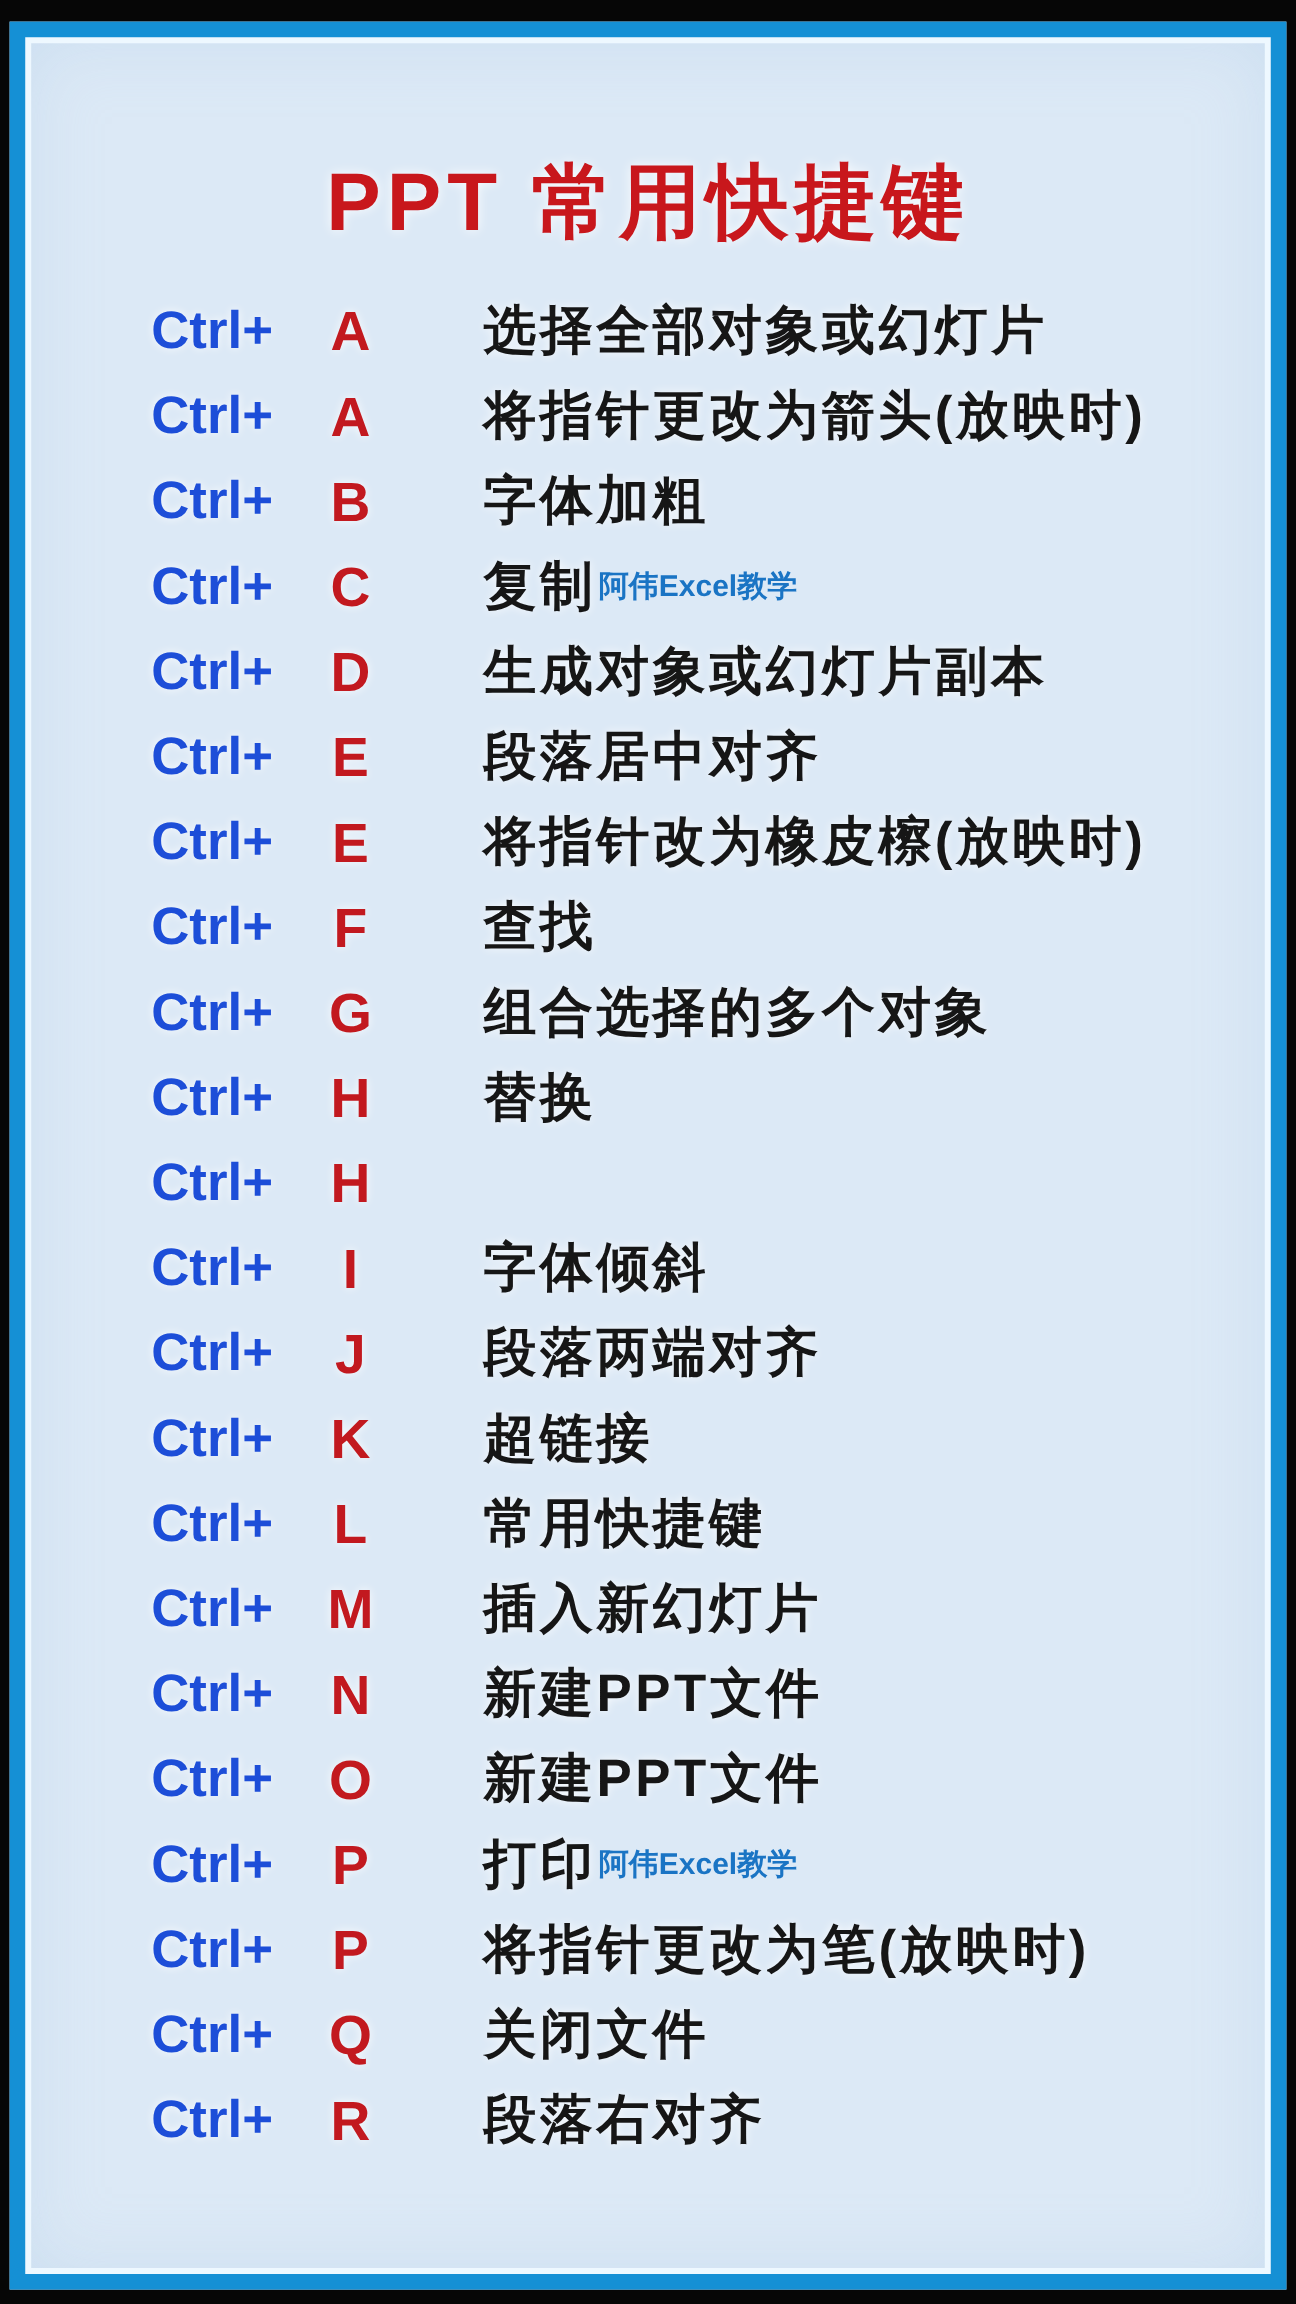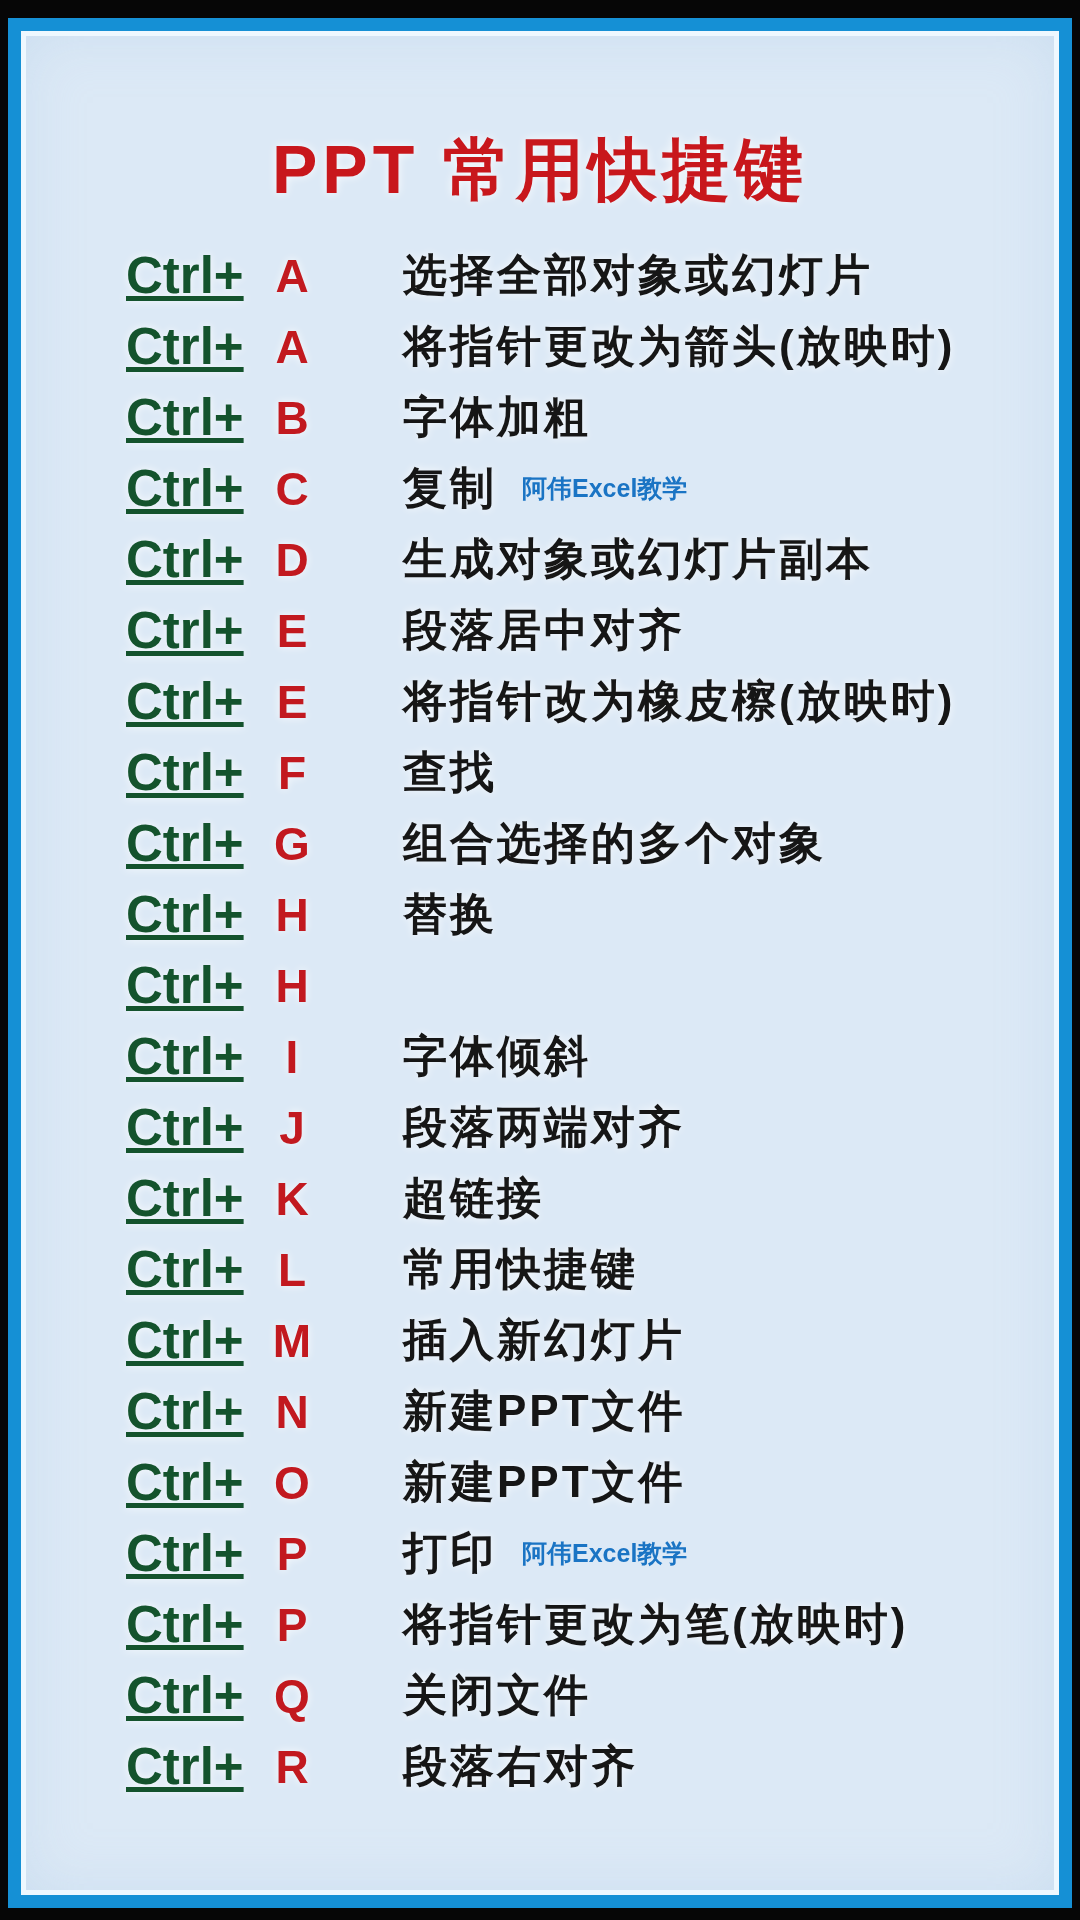--- a/index.html
+++ b/index.html
@@ -37,25 +37,24 @@
     top:209px;left:0;right:0;
   }
   .row{
     height:71px;
     display:grid;
     grid-template-columns:130px 72px auto;
     align-items:center;
     padding-left:105px;
   }
   .mod{
-    font-size:51px;
-    font-weight:bold;
-    color:#14532d;
+    font-size:44px;
+    font-weight:bold;
+    color:#1d4ed8;
     text-shadow:0 0 8px rgba(255,255,255,.85);
-    text-decoration:underline;
   }
   .key{
     font-size:46px;
     font-weight:bold;
     color:#c2191f;
     text-align:center;
     text-shadow:0 0 8px rgba(255,255,255,.85);
   }
   .desc{
     padding-left:75px;
@@ -64,21 +63,21 @@
     color:#161616;
     letter-spacing:3px;
     white-space:nowrap;
     text-shadow:0 0 8px rgba(255,255,255,.85);
   }
   .wm{
     font-size:25px;
     font-weight:bold;
     color:#1a74c4;
     letter-spacing:0;
-    margin-left:25px;
+    margin-left:2px;
     vertical-align:6px;
     text-shadow:none;
   }
 </style>
 </head>
 <body>
 
 <div class="frame">
   <h1 class="page-title">PPT 常用快捷键</h1>
   <div class="rows" id="rows">

